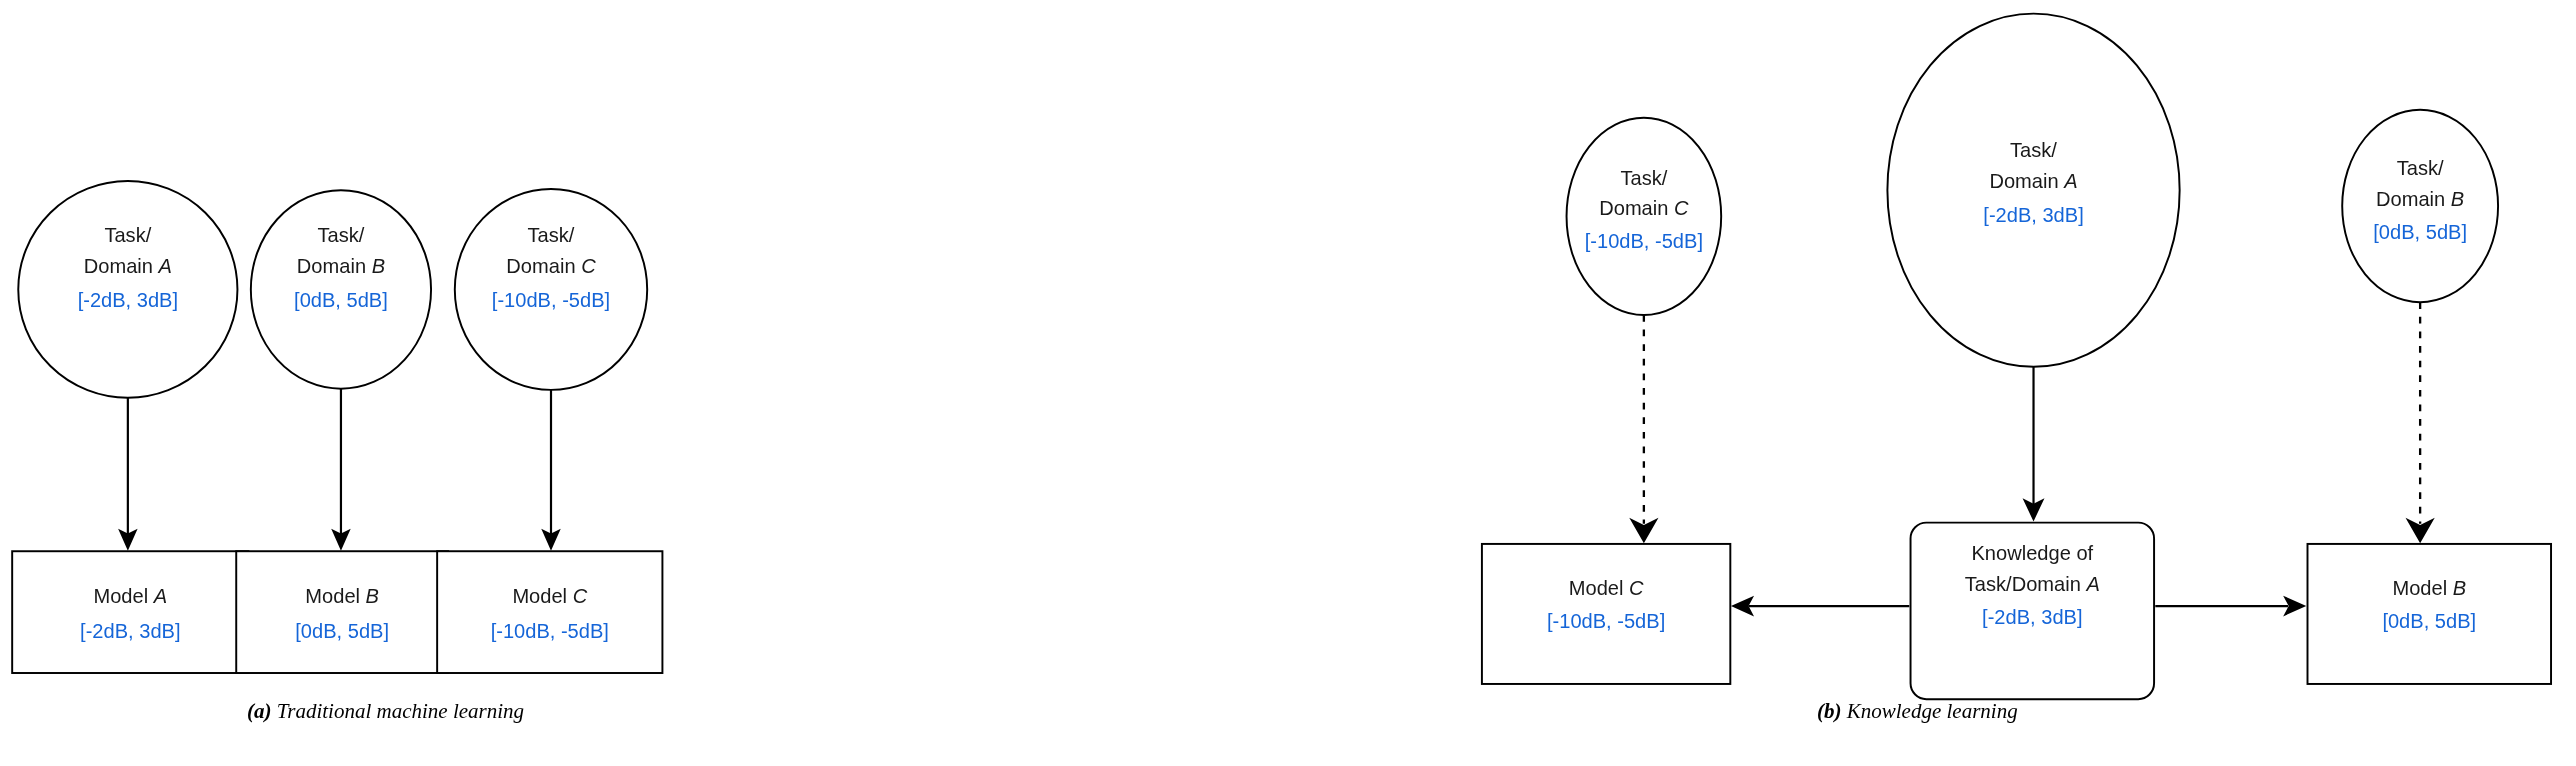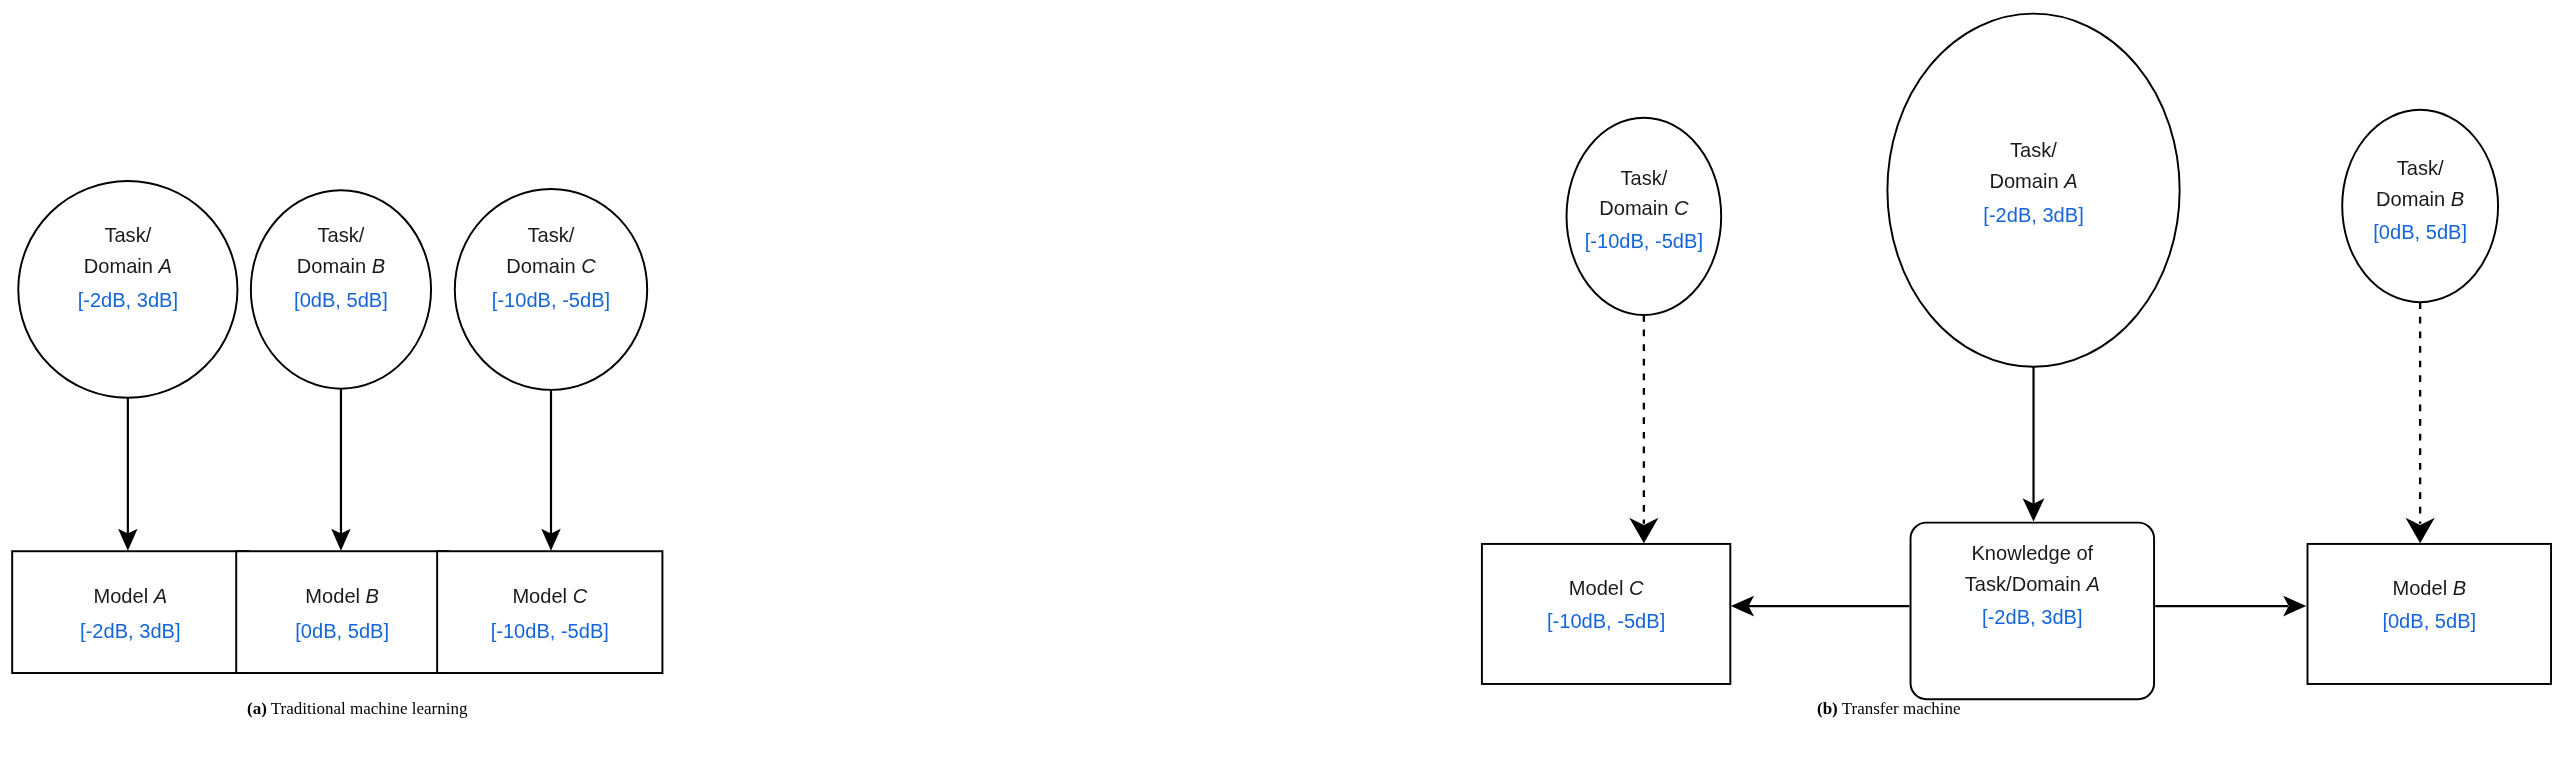--- a/index.html
+++ b/index.html
@@ -54,23 +54,24 @@
   }
   .node-text .ital {
     font-style: italic;
   }
   .node-text.db {
     fill: #1565d8;
   }
   .caption {
     position: absolute;
     font-family: "Liberation Serif", serif;
-    font-size: 17px;
+    font-size: 21px;
     color: #000000;
     white-space: nowrap;
+    font-style: italic;
   }
   .caption .lbl {
     font-weight: bold;
   }
   #caption-a { left: 247px; top: 699px; }
   #caption-b { left: 1817px; top: 699px; }
 </style>
 </head>
 <body>
 
@@ -199,16 +200,16 @@
 
       <g>
         <line class="edge-line" x1="3540" y1="995" x2="3758" y2="995"></line>
         <path class="arrow-head" d="M 3788 995 L 3750 978 L 3759 995 L 3750 1012 Z"></path>
       </g>
     </g>
   </svg>
 
   <div class="caption" id="caption-a"><span class="lbl">(a)</span><span> Traditional machine learning</span></div>
 
-  <div class="caption" id="caption-b"><span class="lbl">(b)</span><span> Transfer machine</span></div>
+  <div class="caption" id="caption-b"><span class="lbl">(b)</span><span> Knowledge learning</span></div>
 
 </div>
 
 
 </body></html>

